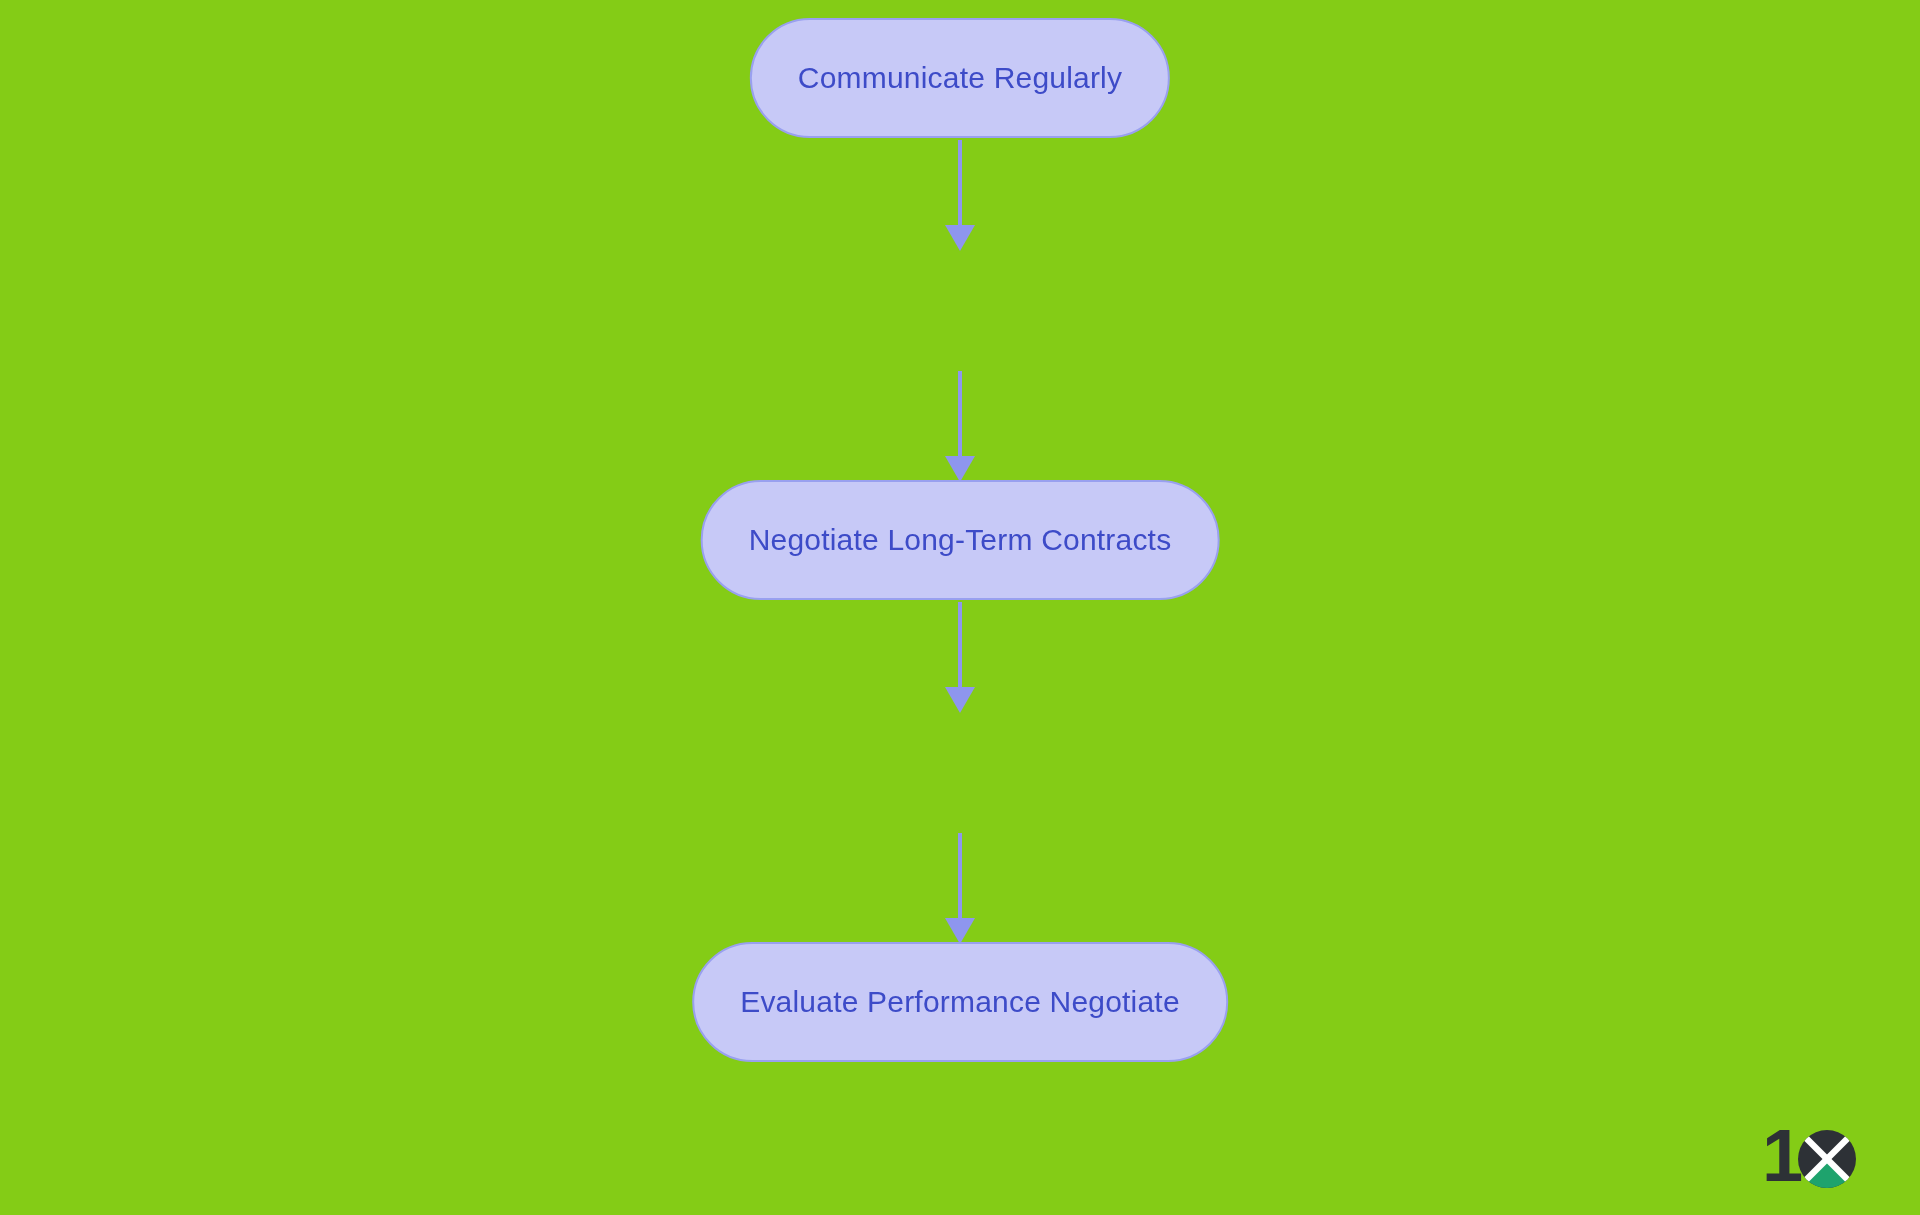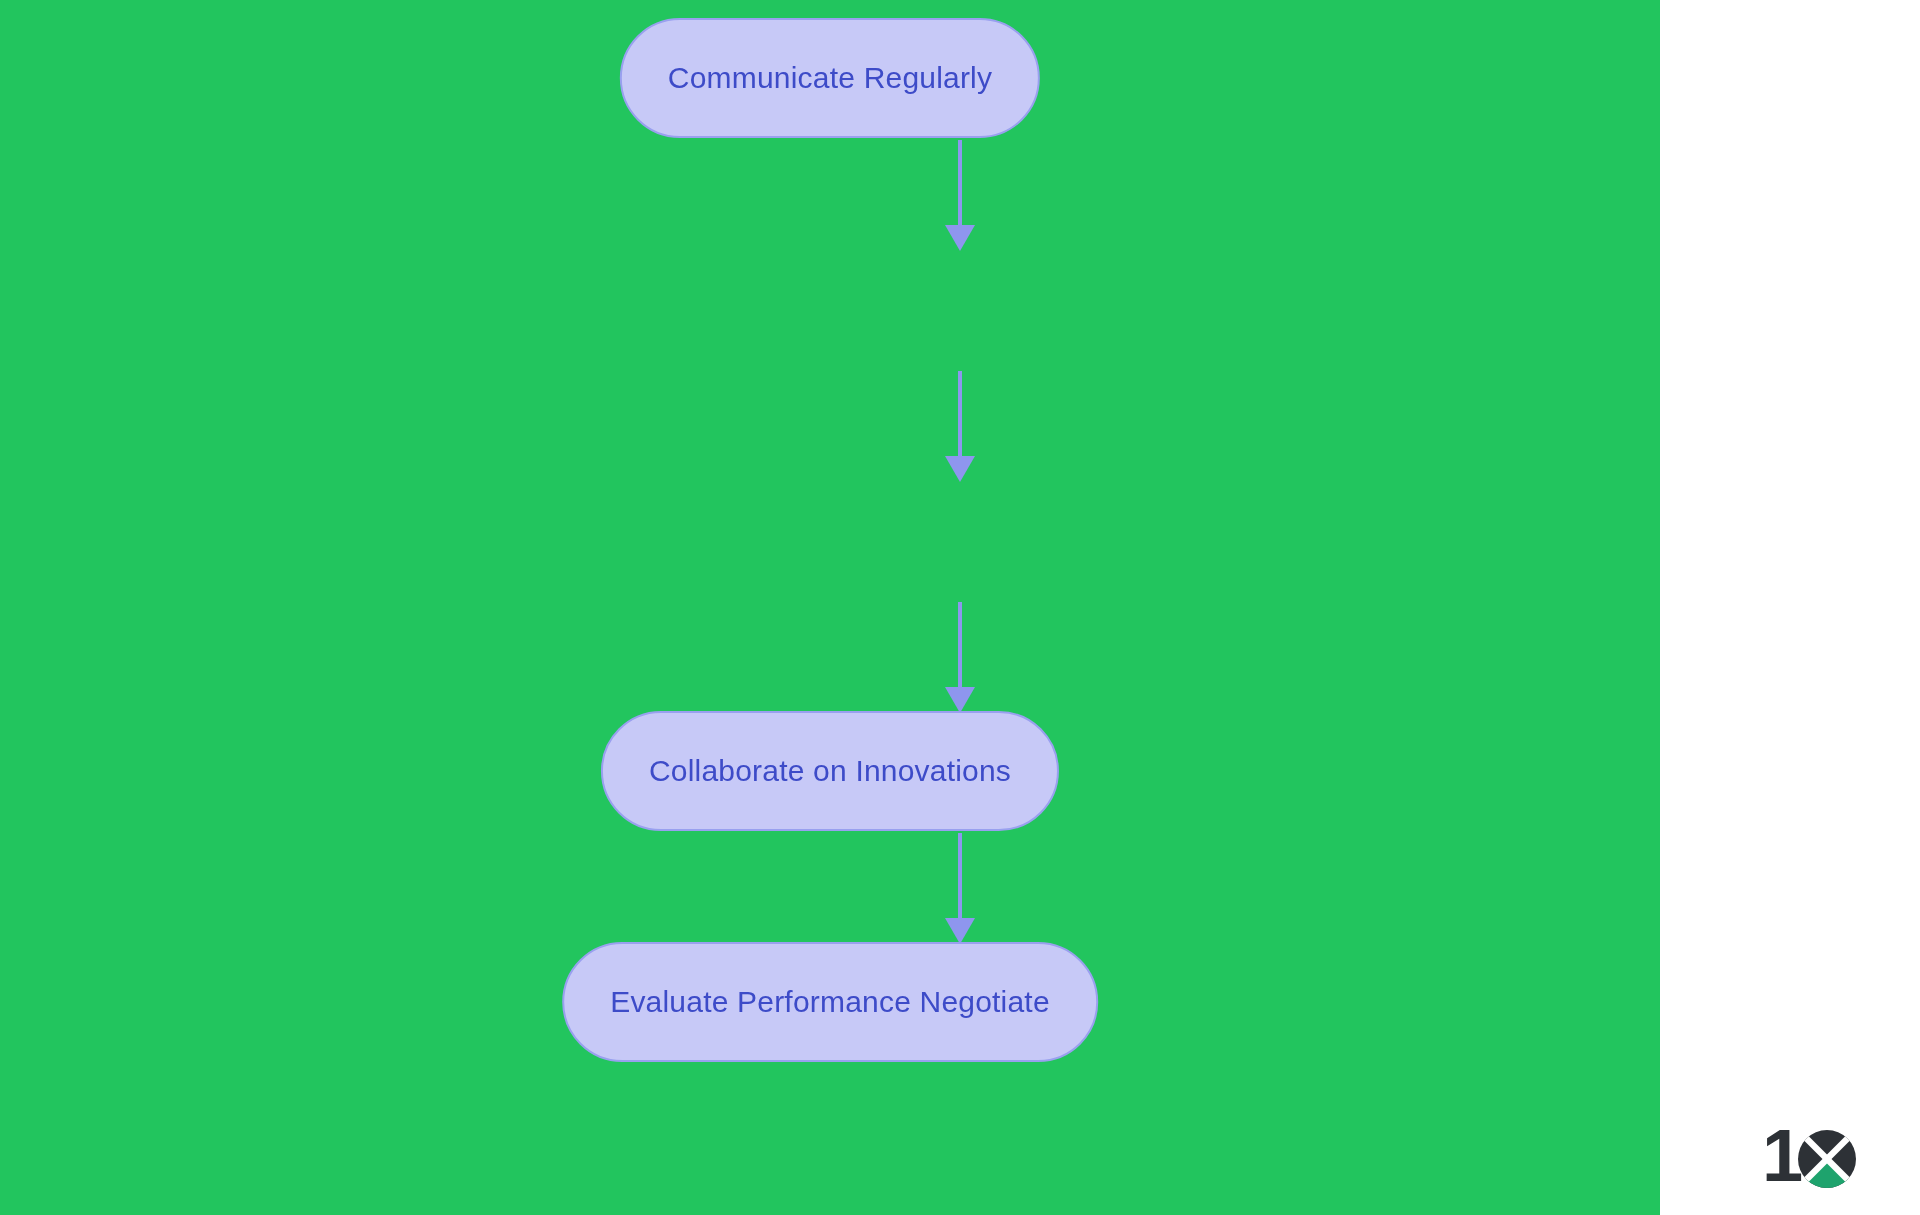--- a/index.html
+++ b/index.html
@@ -5,23 +5,23 @@
   * { margin: 0; padding: 0; box-sizing: border-box; }
   html, body {
     width: 1920px;
     height: 1215px;
     background: #ffffff;
     overflow: hidden;
     font-family: "Liberation Sans", "DejaVu Sans", sans-serif;
   }
   .canvas {
     position: relative;
-    width: 1660px;
+    width: 1920px;
     height: 1215px;
-    background: #22c55e;
+    background: #84cc16;
   }
   .flow-node {
     position: absolute;
     left: 50%;
     transform: translateX(-50%);
     height: 120px;
     padding: 0 46px;
     background: var(--node-fill, #c7c9f7);
     border: 2px solid var(--node-border, #99a0ef);
     border-radius: 62px;
@@ -90,29 +90,29 @@
     <div class="shaft"></div>
     <div class="head"></div>
   </div>
 
 
   <div class="arrow" style="top:371px">
     <div class="shaft"></div>
     <div class="head"></div>
   </div>
 
+  <div class="flow-node" style="top:480px">
+    <span>Negotiate Long-Term Contracts</span>
+  </div>
 
   <div class="arrow" style="top:602px">
     <div class="shaft"></div>
     <div class="head"></div>
   </div>
 
-  <div class="flow-node" style="top:711px">
-    <span>Collaborate on Innovations</span>
-  </div>
 
   <div class="arrow" style="top:833px">
     <div class="shaft"></div>
     <div class="head"></div>
   </div>
 
   <div class="flow-node" style="top:942px">
     <span>Evaluate Performance Negotiate</span>
   </div>
 

